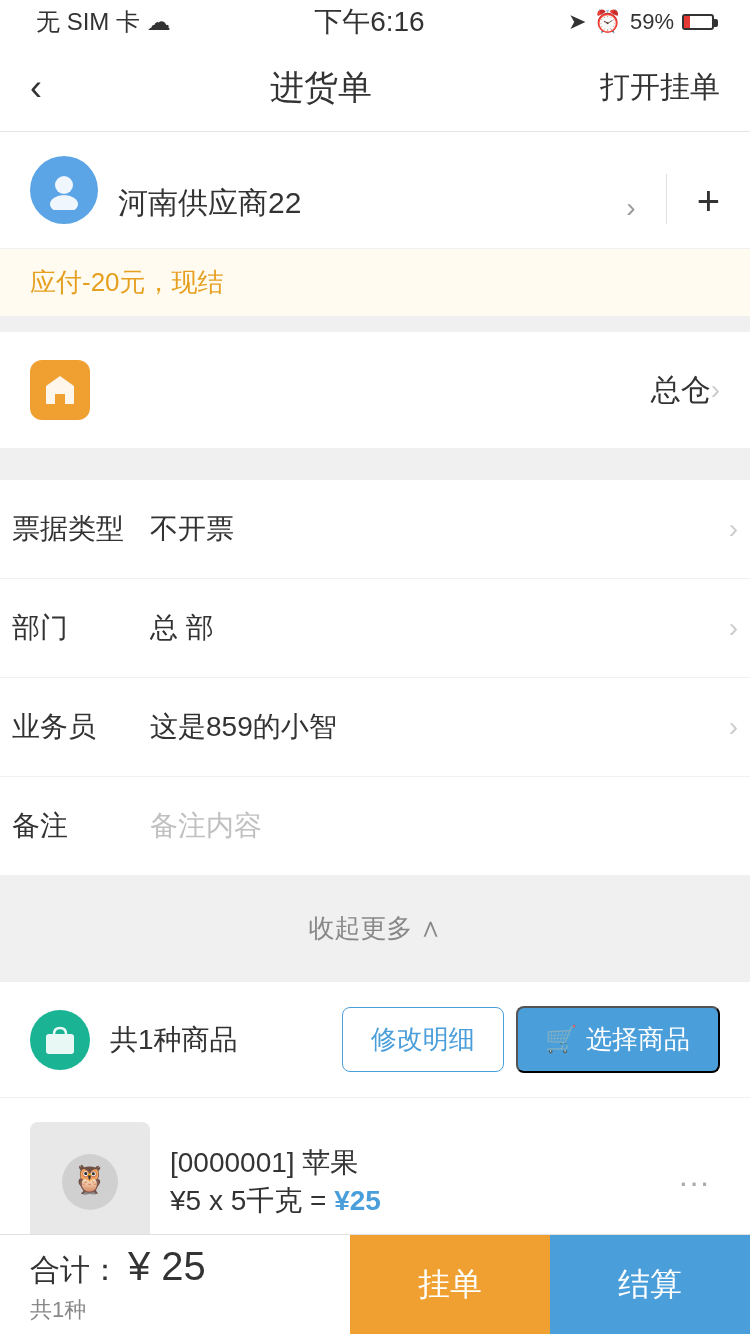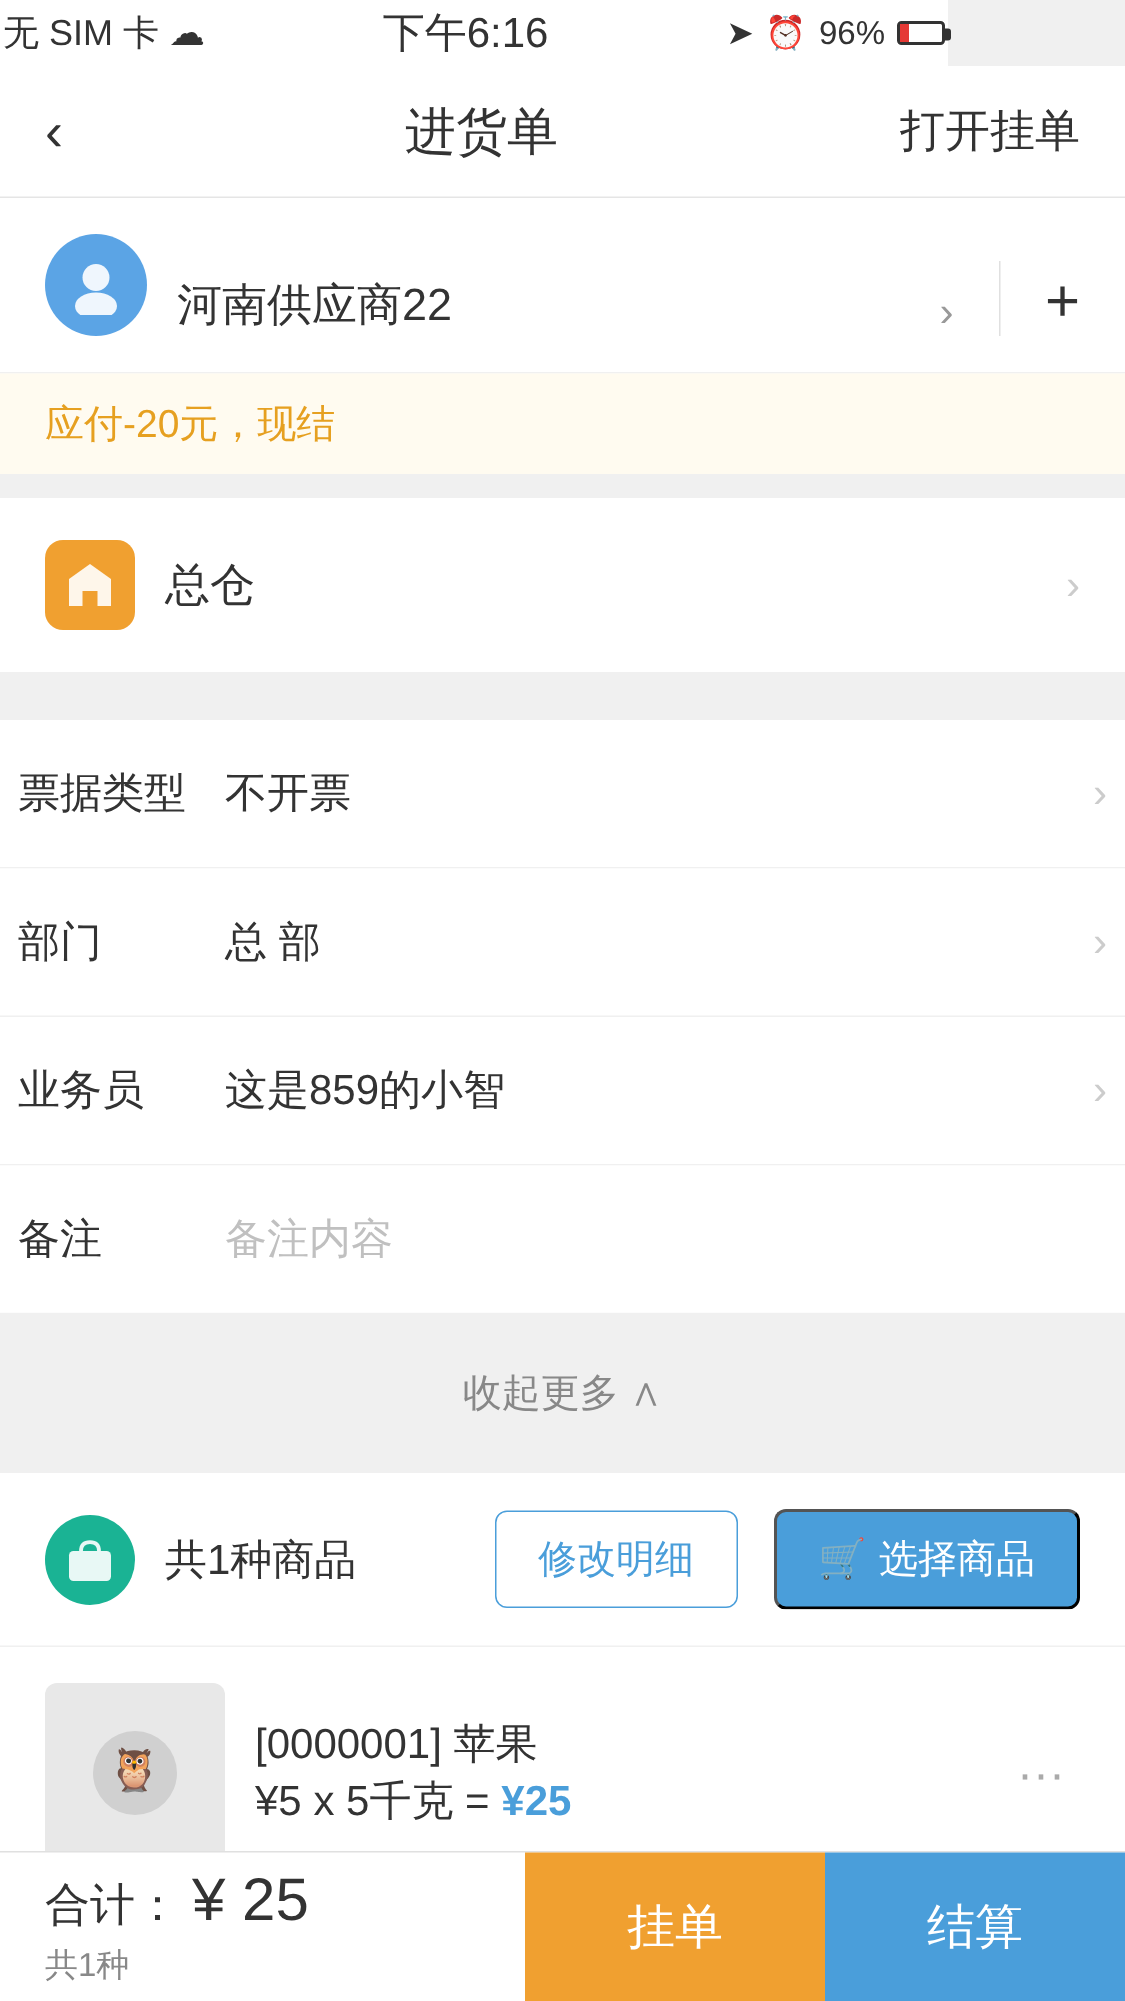--- a/index.html
+++ b/index.html
@@ -8,27 +8,27 @@
       width: 750px;
       min-height: 1334px;
       font-family: -apple-system, "PingFang SC", "Helvetica Neue", Arial, sans-serif;
       background: #f0f0f0;
       font-size: 28px;
       color: #333;
     }
 
     
     .status-bar {
-      width: 632px;
+      width: 750px;
       height: 44px;
       background: #fff;
       display: flex;
       align-items: center;
       justify-content: space-between;
-      padding: 0 2px;
+      padding: 0 36px;
       font-size: 24px;
       color: #333;
     }
     .status-left { display: flex; align-items: center; gap: 8px; }
     .status-center { font-weight: 500; font-size: 28px; }
     .status-right { display: flex; align-items: center; gap: 8px; font-size: 22px; }
 
     
     .nav-bar {
       width: 750px;
@@ -116,20 +116,21 @@
       padding: 16px 30px;
       font-size: 26px;
       color: #e6a020;
     }
 
     
     .warehouse-row {
       display: flex;
       align-items: center;
       padding: 28px 30px;
+      text-align: right;
     }
     .warehouse-icon {
       width: 60px;
       height: 60px;
       border-radius: 12px;
       background: #f0a030;
       display: flex;
       align-items: center;
       justify-content: center;
       margin-right: 20px;
@@ -202,21 +203,21 @@
       font-size: 28px;
       color: #333;
     }
     .btn-modify {
       border: 1px solid #4a9eda;
       background: #fff;
       color: #4a9eda;
       font-size: 26px;
       padding: 14px 28px;
       border-radius: 8px;
-      margin-right: 24px;
+      margin-right: 12px;
       cursor: pointer;
     }
     .btn-select {
       background: #4a9eda;
       color: #fff;
       font-size: 26px;
       padding: 14px 28px;
       border-radius: 8px;
       display: flex;
       align-items: center;
@@ -326,21 +327,21 @@
 <body>
 
 <div class="status-bar">
   <div class="status-left">
     <span>无 SIM 卡 ☁</span>
   </div>
   <div class="status-center">下午6:16</div>
   <div class="status-right">
     <span>➤</span>
     <span>⏰</span>
-    <span>96%</span>
+    <span>59%</span>
     <span style="display:inline-block;width:32px;height:16px;border:2px solid #333;border-radius:3px;position:relative;">
       <span style="display:block;width:20%;height:100%;background:#e53935;"></span>
       <span style="position:absolute;right:-6px;top:3px;width:4px;height:8px;background:#333;border-radius:0 2px 2px 0;"></span>
     </span>
   </div>
 </div>
 
 <div class="nav-bar">
   <div class="nav-back">‹</div>
   <div class="nav-title">进货单</div>

